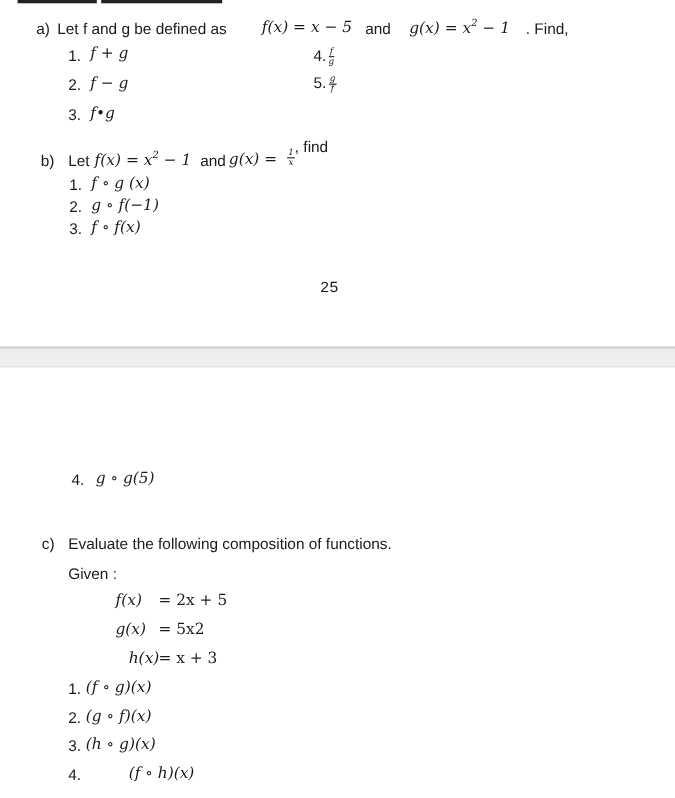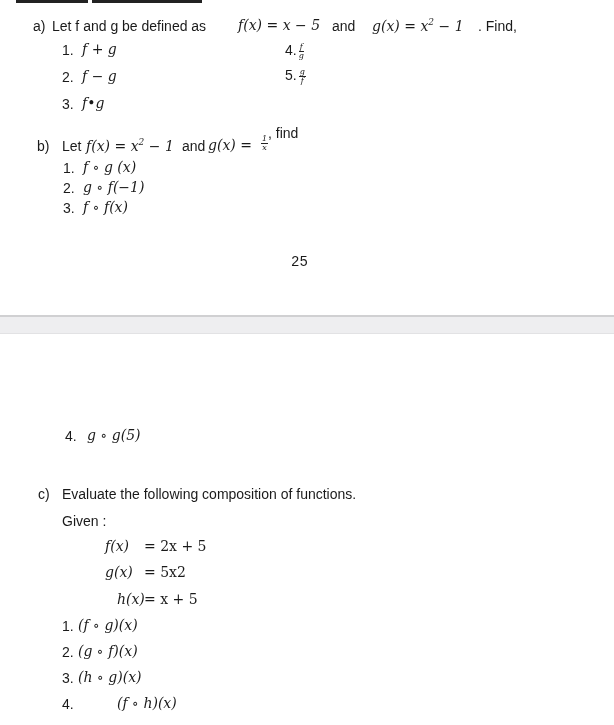--- a/index.html
+++ b/index.html
@@ -83,21 +83,21 @@
 <div>
   <span class="abs" style="left:38px;top:486px;">c)</span>
   <span class="abs" style="left:62px;top:486px;">Evaluate the following composition of functions.</span>
   <span class="abs" style="left:62px;top:513px;">Given :</span>
 
   <span class="abs math" style="left:105px;top:538px;text-align:right;">f(x)</span>
   <span class="abs math" style="left:144px;top:538px;font-style:normal;">= 2x + 5</span>
   <span class="abs math" style="left:105px;top:564px;">g(x)</span>
   <span class="abs math" style="left:144px;top:564px;font-style:normal;">= 5x2</span>
   <span class="abs math" style="left:105px;top:591px;margin-left:12px;">h(x)</span>
-  <span class="abs math" style="left:144px;top:591px;font-style:normal;">= x + 5</span>
+  <span class="abs math" style="left:144px;top:591px;font-style:normal;">= x + 3</span>
 
   <span class="abs" style="left:62px;top:618px;">1.</span>
   <span class="abs math" style="left:78px;top:617px;">(f ∘ g)(x)</span>
   <span class="abs" style="left:62px;top:644px;">2.</span>
   <span class="abs math" style="left:78px;top:643px;">(g ∘ f)(x)</span>
   <span class="abs" style="left:62px;top:670px;">3.</span>
   <span class="abs math" style="left:78px;top:669px;">(h ∘ g)(x)</span>
   <span class="abs" style="left:62px;top:696px;">4.</span>
   <span class="abs math" style="left:78px;top:695px;margin-left:39px;">(f ∘ h)(x)</span>
 </div>

